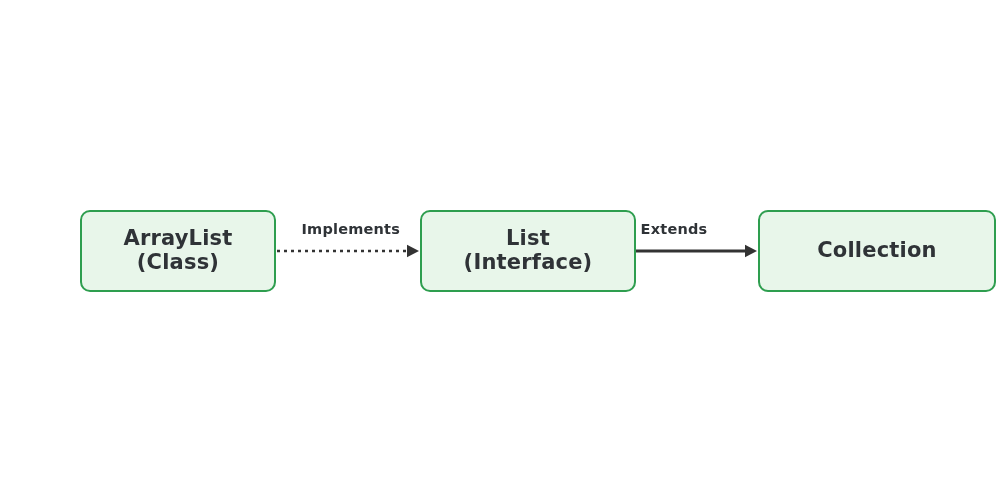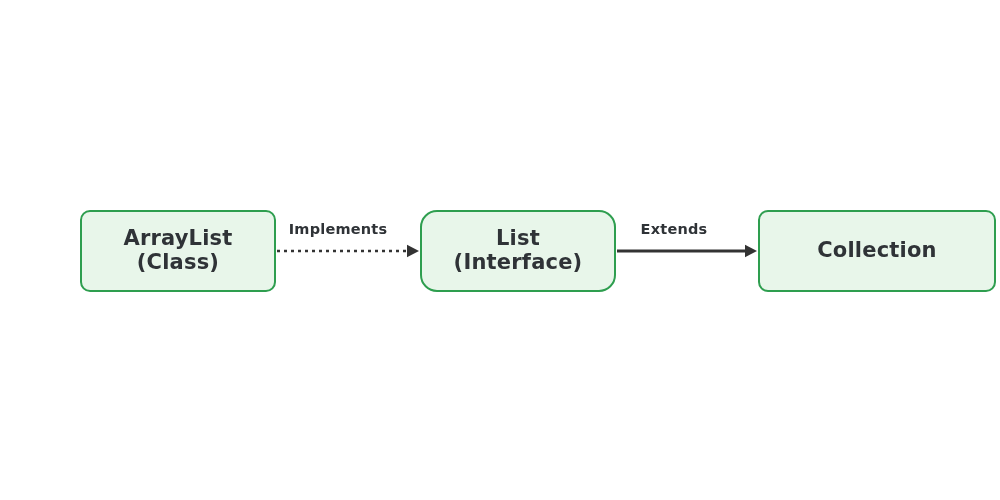--- a/index.html
+++ b/index.html
@@ -34,32 +34,32 @@
   }
   .node-label{
     font-size:21px;
     font-weight:bold;
     color:var(--text);
     line-height:1.13;
     white-space:pre-line;
     letter-spacing:.2px;
   }
   #node-arraylist{left:62px;width:196px;}
-  #node-list{left:402px;width:196px;border-radius:17px;}
+  #node-list{left:402px;width:216px;}
   #node-collection{left:740px;width:238px;}
   .edge-label{
     position:absolute;
     top:221px;
     font-size:14.5px;
     font-weight:bold;
     color:var(--text);
     text-align:center;
     letter-spacing:.2px;
   }
-  #label-implements{left:258px;width:124px;}
+  #label-implements{left:258px;width:124px;text-align:right;}
   #label-extends{left:598px;width:116px;}
   svg.edges{
     position:absolute;
     left:0;top:0;
     width:1000px;height:500px;
     pointer-events:none;
   }
   .edge-line{stroke:var(--arrow);fill:none;}
   .edge-head{fill:var(--arrow);stroke:none;}
   .edge-dotted{stroke-width:2.6;stroke-dasharray:3 4;}

